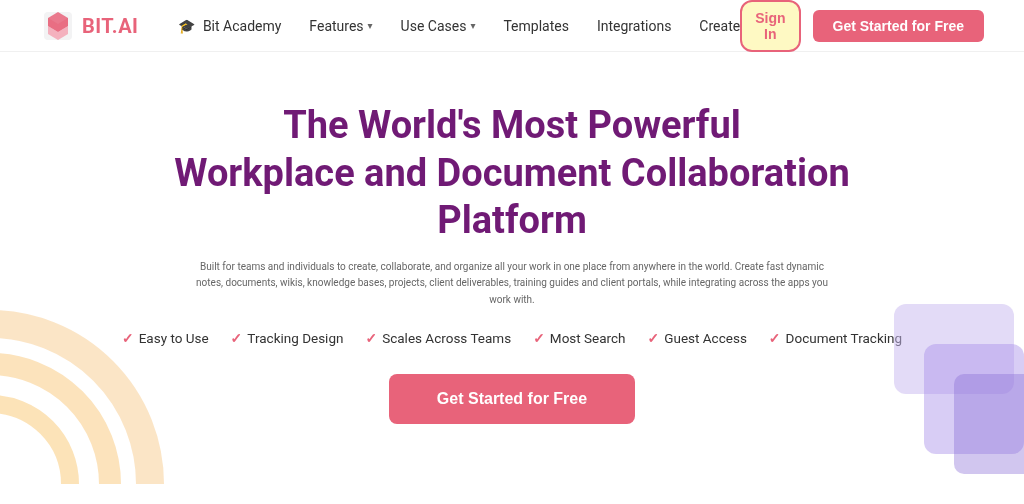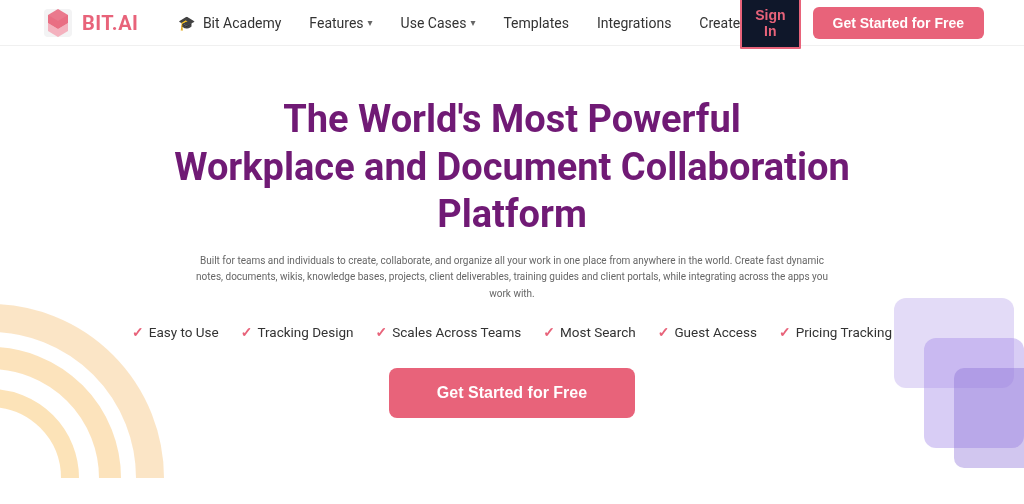--- a/index.html
+++ b/index.html
@@ -10,21 +10,21 @@
       height: 504px;
       overflow: hidden;
       position: relative;
     }
 
     
     .navbar {
       display: flex;
       align-items: center;
       padding: 0 40px;
-      height: 46px;
+      height: 52px;
       border-bottom: 1px solid #f0f0f0;
       background: #fff;
       position: relative;
       z-index: 10;
     }
 
     .logo-area {
       display: flex;
       align-items: center;
       gap: 6px;
@@ -76,23 +76,23 @@
 
     .nav-actions {
       display: flex;
       align-items: center;
       gap: 12px;
     }
 
     .btn-signin {
       padding: 8px 8px;
       border: 2px solid #e8637a;
-      background: #0f172a;
+      background: #fef9c3;
       color: #e8637a;
-      border-radius: 1px;
+      border-radius: 12px;
       font-size: 14px;
       font-weight: 600;
       cursor: pointer;
     }
 
     .btn-get-started-nav {
       padding: 8px 20px;
       background: #e8637a;
       color: #fff;
       border: none;
@@ -271,19 +271,19 @@
     <div class="feature-item">
       <span class="check-icon">✓</span>
       <span>Most Search</span>
     </div>
     <div class="feature-item">
       <span class="check-icon">✓</span>
       <span>Guest Access</span>
     </div>
     <div class="feature-item">
       <span class="check-icon">✓</span>
-      <span>Pricing Tracking</span>
+      <span>Document Tracking</span>
     </div>
   </div>
 
   <button class="btn-get-started-hero">Get Started for Free</button>
 
 </section>
 
 </body></html>

